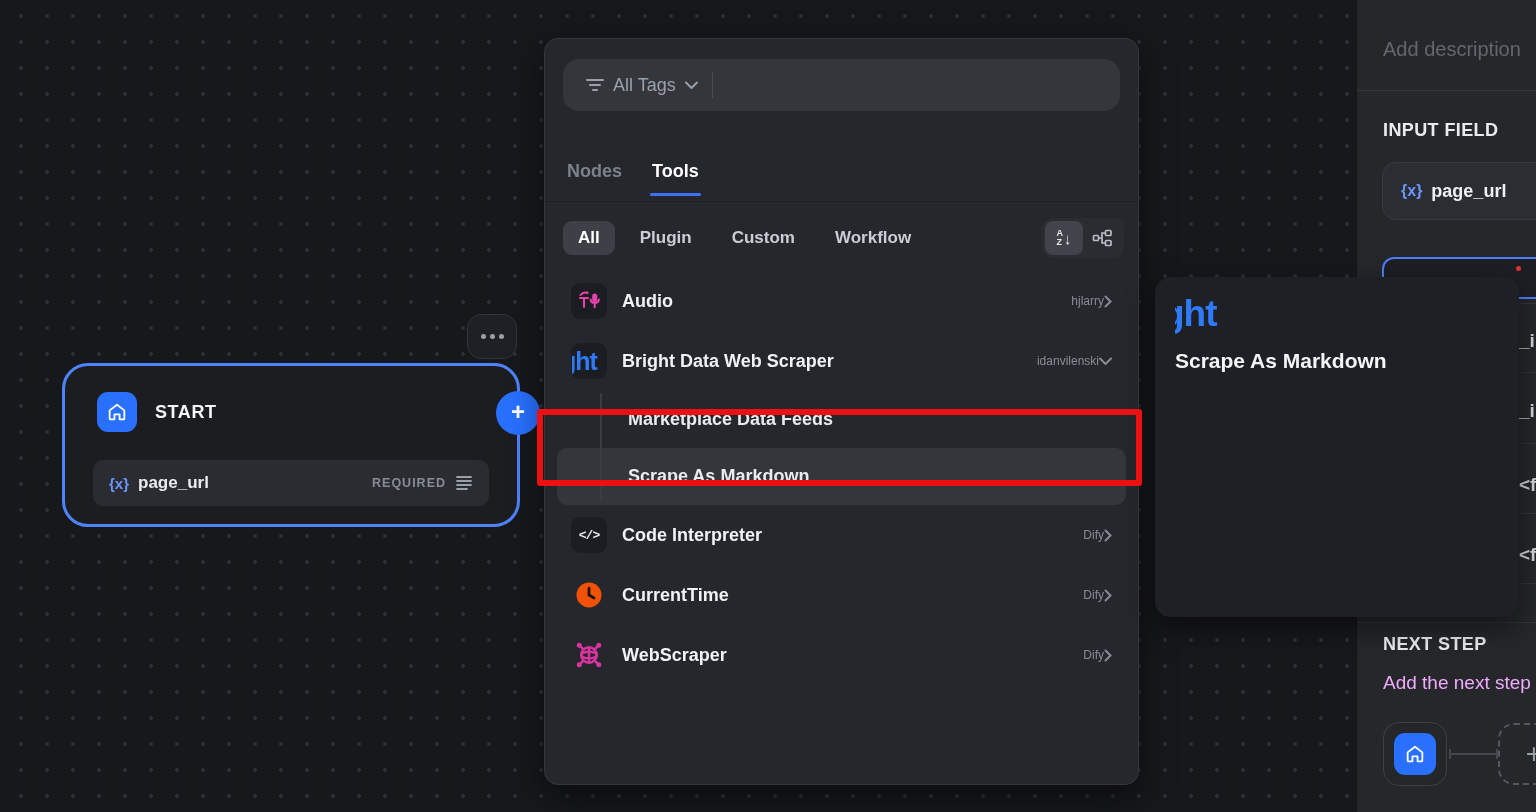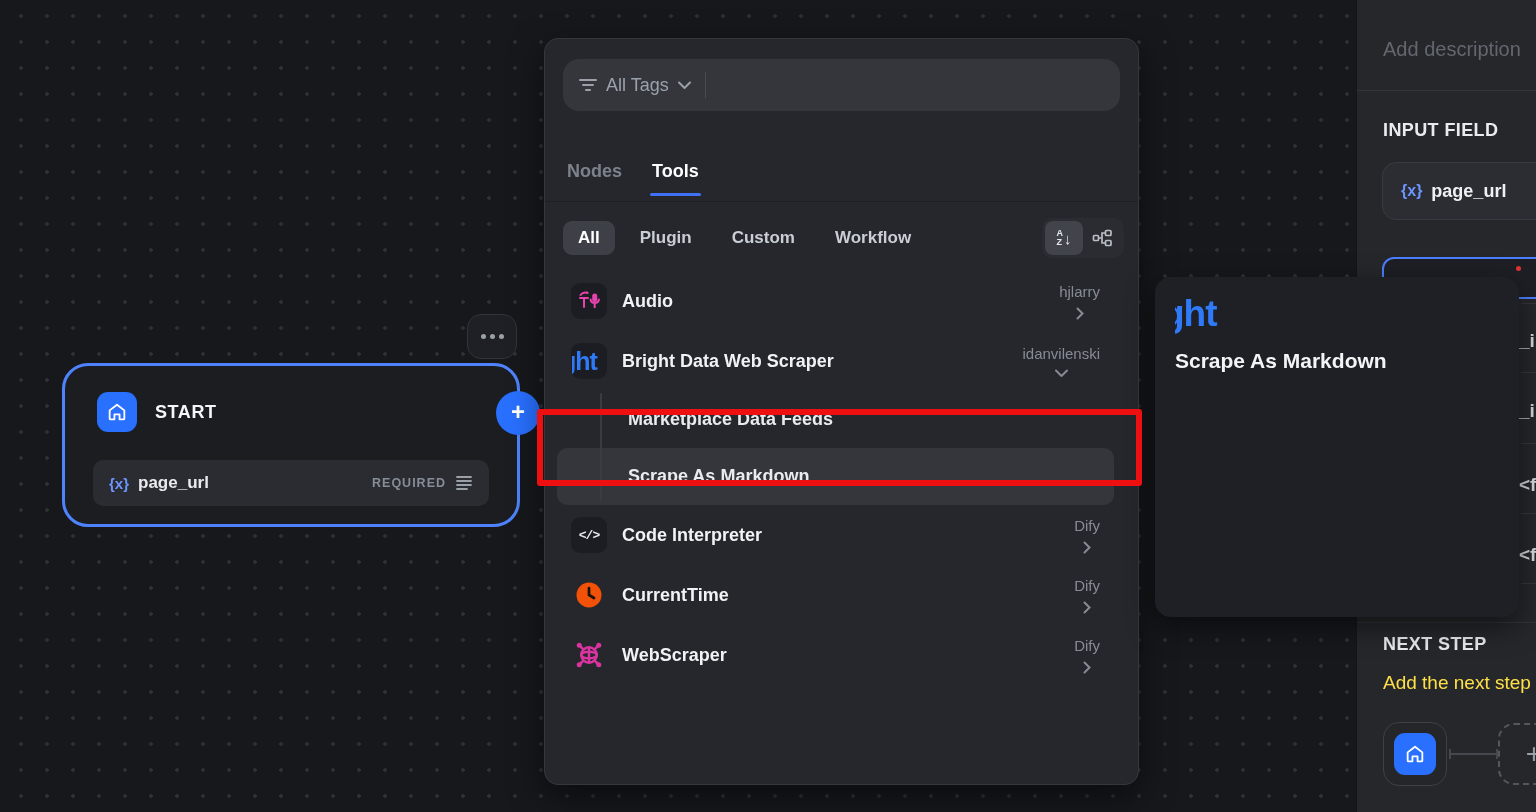--- a/index.html
+++ b/index.html
@@ -32,21 +32,21 @@
   .required { margin-left:auto; color:#878d96; font-size:12.5px; letter-spacing:1px; font-weight:600; }
   .plus-circle { position:absolute; left:496px; top:391px; width:44px; height:44px; border-radius:50%;
     background:#2970ff; color:#fff; display:flex; align-items:center; justify-content:center;
     font-size:24px; font-weight:bold; z-index:6; cursor:pointer; line-height:1; padding-bottom:2px; }
 
   
   .panel { position:absolute; left:544px; top:38px; width:595px; height:747px;
     background:#26272c; border:1px solid #36373d; border-radius:14px;
     box-shadow:0 12px 34px rgba(0,0,0,.5); z-index:20; }
   .searchbar { position:absolute; left:18px; right:18px; top:20px; height:52px;
-    background:#34363c; border-radius:16px; display:flex; align-items:center; padding:0 16px; }
+    background:#34363c; border-radius:16px; display:flex; align-items:center; padding:0 23px; }
   .tagbtn { display:flex; align-items:center; gap:9px; cursor:pointer; }
   .tagbtn span { color:#9aa1ab; font-size:18px; }
   .vdiv { width:1px; height:26px; background:#4a4c53; margin:0 14px; }
   .search-input { flex:1; background:transparent; border:none; outline:none;
     color:#dfe2e6; font-size:19px; font-family:"Liberation Sans",sans-serif; }
   .search-input::placeholder { color:#7c828d; }
 
   .tabs { position:absolute; left:22px; top:122px; display:flex; gap:30px; }
   .tab { font-size:18px; font-weight:600; color:#7c828c; cursor:pointer; padding-bottom:14px; position:relative; }
   .tab.active { color:#fff; font-weight:bold; }
@@ -57,26 +57,26 @@
   .chips { position:absolute; left:18px; right:14px; top:176px; height:46px; display:flex; align-items:center; gap:10px; }
   .chip { padding:7px 15px; border-radius:9px; font-size:17px; font-weight:600; color:#c9ced6; cursor:pointer; }
   .chip.selected { background:#3d4046; color:#fff; font-weight:bold; }
   .view-pill { margin-left:auto; background:#2b2c31; border-radius:10px; padding:3px; display:flex; }
   .view-seg { width:38px; height:34px; border-radius:8px; display:flex; align-items:center; justify-content:center; cursor:pointer; }
   .view-seg.selected { background:#41444b; }
   .az { display:flex; align-items:center; color:#e6e8ec; }
   .az .letters { display:flex; flex-direction:column; font-size:9px; font-weight:bold; line-height:9px; }
   .az .arr { font-size:15px; margin-left:1px; }
 
-  .list { position:absolute; left:12px; right:24px; top:232px; }
+  .list { position:absolute; left:12px; right:12px; top:232px; }
   .row { height:60px; display:flex; align-items:center; padding:0 14px; gap:15px; border-radius:10px; cursor:pointer; }
   .tool-ico { width:36px; height:36px; border-radius:9px; display:flex; align-items:center; justify-content:center; flex:none; }
   .tile { background:#1c1d22; }
   .tname { color:#f0f2f5; font-size:18px; font-weight:600; }
-  .prov { margin-left:auto; display:flex; align-items:center; gap:7px; color:#868c96; font-size:15px; cursor:pointer;flex-direction:column; }
+  .prov { margin-left:auto; display:flex; align-items:center; color:#868c96; font-size:12px; cursor:pointer; }
   .bd-logo { overflow:hidden; width:34px; height:30px; display:flex; }
   .bd-logo b { color:#2f7af8; font-size:25px; font-weight:800; margin-left:-11px; line-height:30px; letter-spacing:-1px; }
   .code-glyph { color:#e8eaee; font-size:13px; font-weight:bold; font-family:"Liberation Mono",monospace; letter-spacing:-1px; }
 
   .subgroup { position:relative; }
   .subline { position:absolute; left:43px; top:2px; bottom:4px; width:2px; background:#3a3c42; border-radius:1px; }
   .subrow { height:57px; display:flex; align-items:center; padding-left:71px; border-radius:10px; cursor:pointer; }
   .subrow span { color:#e9ecef; font-size:18px; font-weight:600; }
   .subrow.hl { background:#34363c; }
 
@@ -95,21 +95,21 @@
   .insp-field { position:absolute; left:25px; top:162px; width:220px; height:58px; background:#2c2d33;
     border:1px solid #393a41; border-radius:14px; display:flex; align-items:center; padding:0 18px; gap:9px; cursor:pointer; }
   .insp-field .varx { font-size:16px; }
   .insp-field b { color:#eef0f3; font-size:18px; }
   .insp-field2 { position:absolute; left:25px; top:257px; width:220px; height:42px; background:#1e1f24;
     border:2px solid #4c7dfc; border-radius:12px; }
   .frag { position:absolute; left:1519px; color:#d4d7db; font-size:19px; font-weight:bold; z-index:12; white-space:nowrap; }
   .fragdiv { position:absolute; left:1521px; width:15px; height:1px; background:#35363c; z-index:12; }
   .req-dot { position:absolute; left:1516px; top:266px; width:5px; height:5px; border-radius:50%; background:#e03030; z-index:45; }
   .insp-div2 { position:absolute; left:0; right:0; top:622px; height:1px; background:#34353b; }
-  .insp-sub { position:absolute; left:26px; top:672px; color:#fde047; font-size:19px; white-space:nowrap; overflow:hidden; width:154px; }
+  .insp-sub { position:absolute; left:26px; top:672px; color:#f0abfc; font-size:19px; white-space:nowrap; overflow:hidden; width:154px; }
   .preview-home { position:absolute; left:26px; top:722px; width:64px; height:64px; border:1.5px solid #3e4046;
     border-radius:16px; background:#25262a; display:flex; align-items:center; justify-content:center; }
   .preview-home .node-ico { width:42px; height:42px; }
   .connector { position:absolute; left:92px; top:753px; width:49px; height:2px; background:#45484e; }
   .connector::before, .connector::after { content:""; position:absolute; top:-4px; width:2px; height:10px; background:#45484e; }
   .connector::before { left:0; } .connector::after { right:0; }
   .dashed-box { position:absolute; left:141px; top:723px; width:72px; height:62px; border:2px dashed #54575e;
     border-radius:16px; display:flex; align-items:center; justify-content:center;
     color:#9aa0a8; font-size:28px; cursor:pointer; }
 

